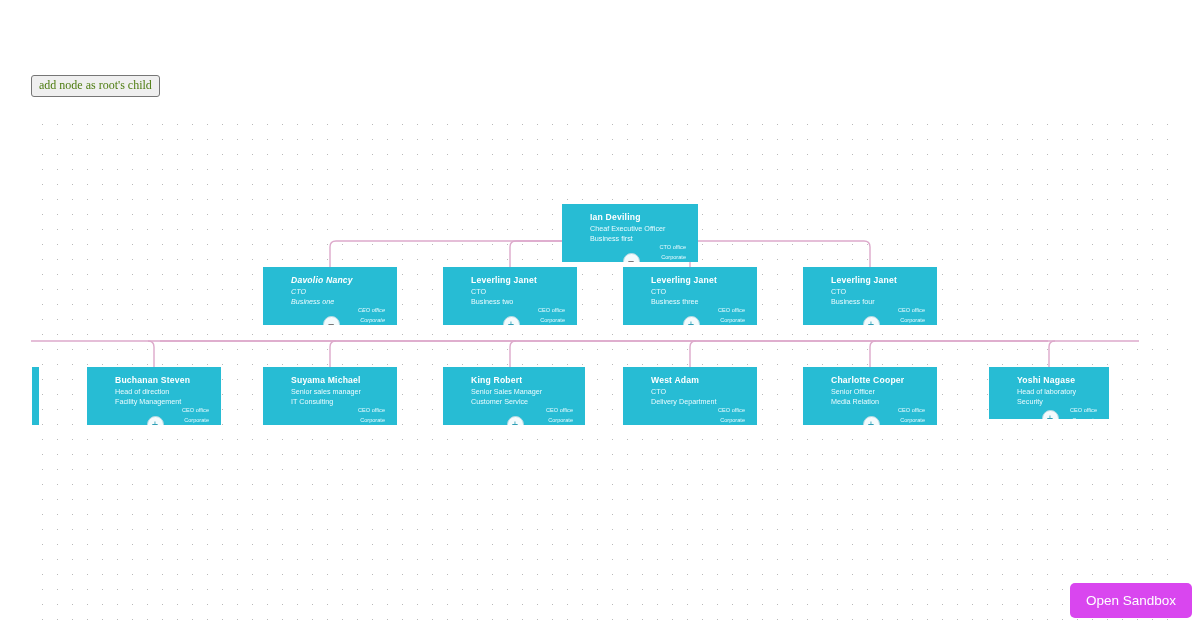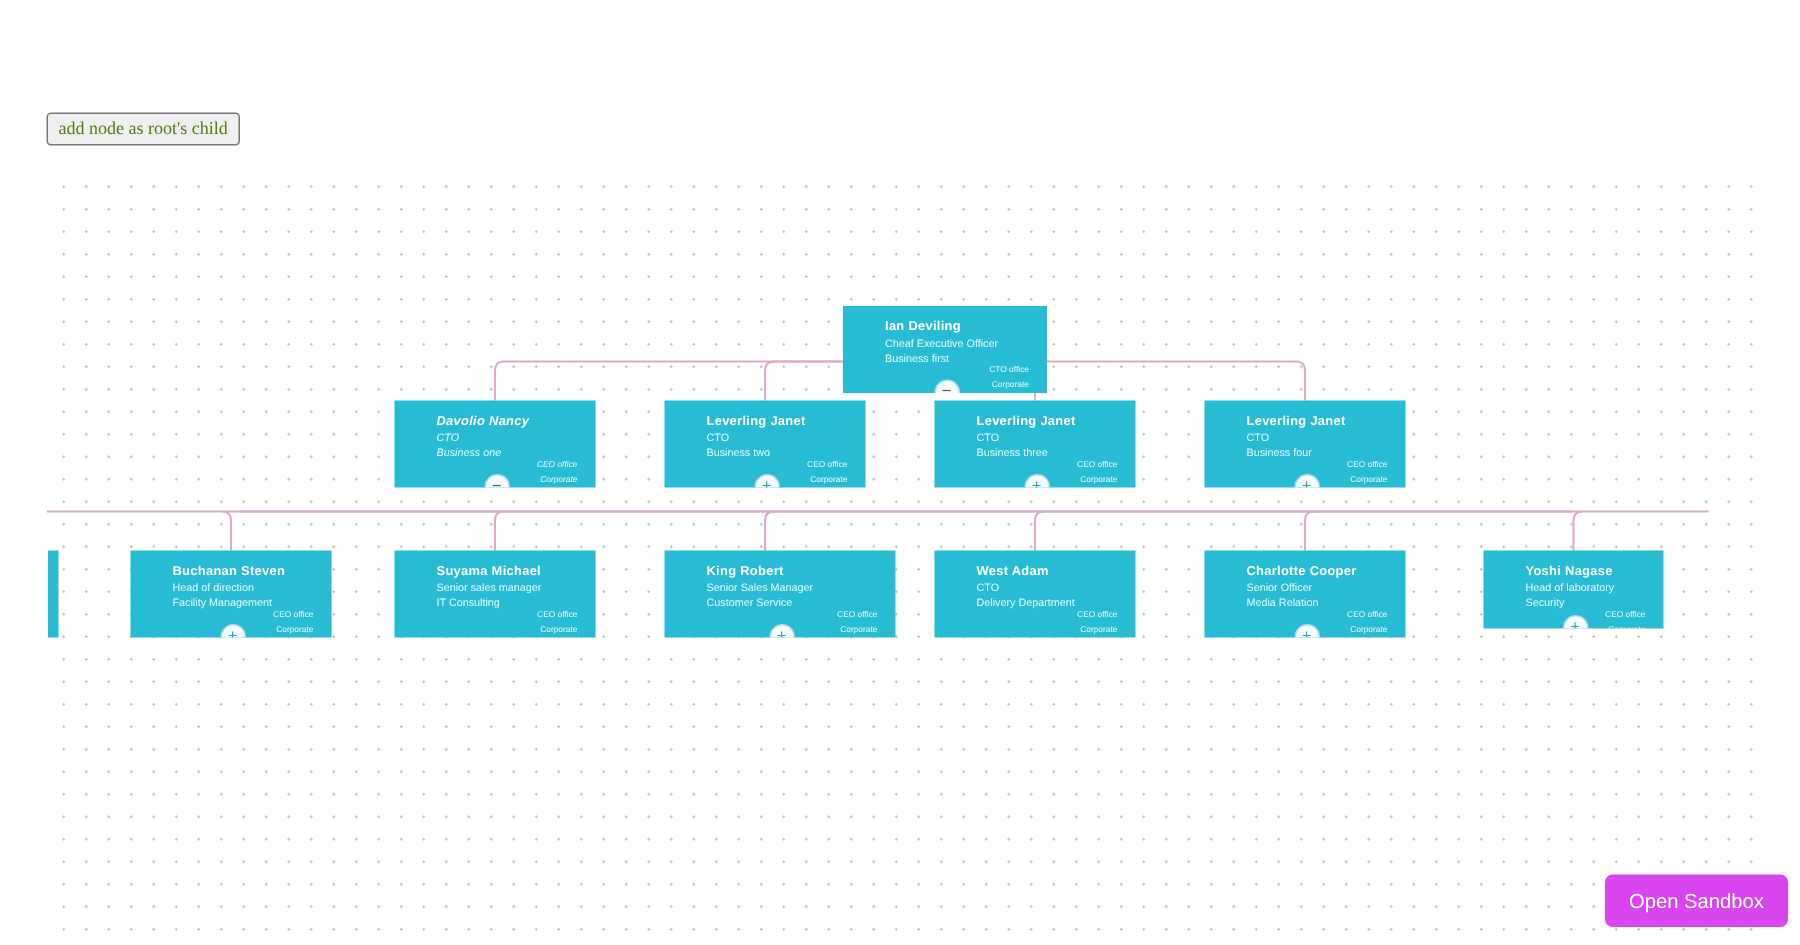--- a/index.html
+++ b/index.html
@@ -204,21 +204,21 @@
         <div class="o2">Corporate</div>
         <div class="toggle plus">+</div>
       </div>
       <div class="node" style="left: 232px; top: 254px; width: 134px; height: 58px;">
         <div class="nm">Suyama Michael</div>
         <div class="ti">Senior sales manager</div>
         <div class="de">IT Consulting</div>
         <div class="o1">CEO office</div>
         <div class="o2">Corporate</div>
       </div>
-      <div class="node" style="left: 412px; top: 254px; width: 154px; height: 58px;">
+      <div class="node" style="left: 412px; top: 254px; width: 142px; height: 58px;">
         <div class="nm">King Robert</div>
         <div class="ti">Senior Sales Manager</div>
         <div class="de">Customer Service</div>
         <div class="o1">CEO office</div>
         <div class="o2">Corporate</div>
         <div class="toggle plus">+</div>
       </div>
       <div class="node" style="left: 592px; top: 254px; width: 134px; height: 58px;">
         <div class="nm">West Adam</div>
         <div class="ti">CTO</div>

